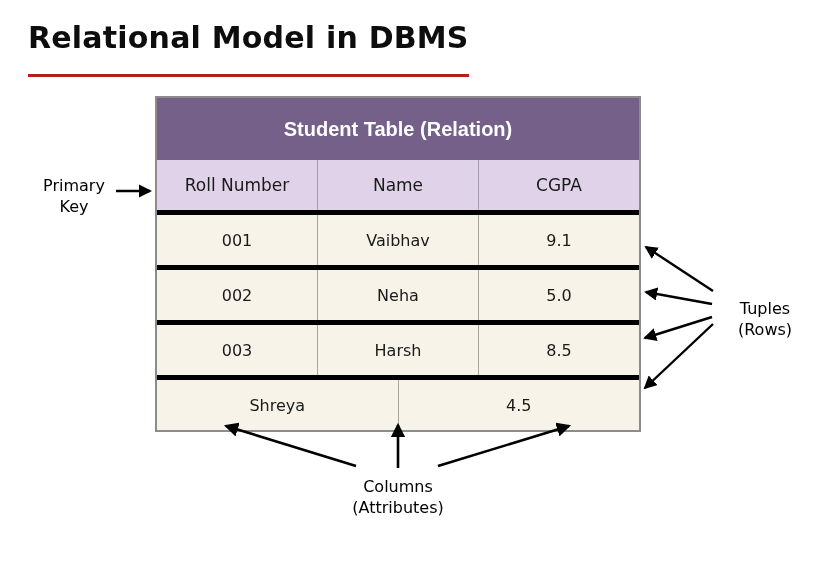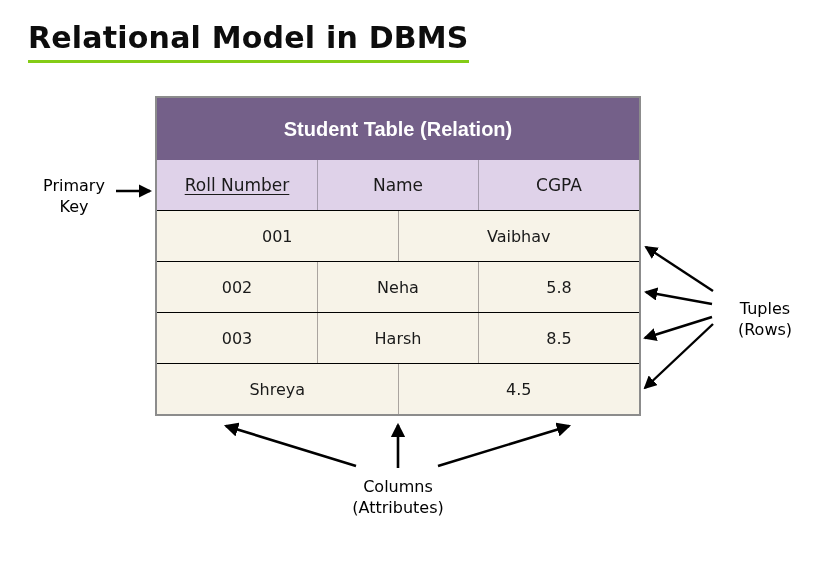--- a/index.html
+++ b/index.html
@@ -11,22 +11,22 @@
     overflow: hidden;
   }
 
   
   .page-title {
     position: absolute;
     left: 28px; top: 20px;
     font-size: 30px;
     font-weight: bold;
     color: #0d0d0d;
-    border-bottom: 3px solid #84cc16;
-    padding-bottom: 5px;
+    border-bottom: 3px solid #b91c1c;
+    padding-bottom: 19px;
     letter-spacing: 0.2px;
     font-family: "DejaVu Sans", sans-serif;
   }
 
   
   .table-wrap {
     position: absolute;
     left: 155px; top: 96px;
     width: 486px;
     border: 2px solid #8c8c8c;
@@ -36,32 +36,32 @@
     height: 62px;
     background: #746089;
     display: flex; align-items: center; justify-content: center;
     color: #ffffff;
     font-weight: bold;
     font-size: 20px;
     font-family: "Liberation Sans", sans-serif;
   }
   .trow { display: flex; height: 50px; }
   .trow.colhead { background: #DFD2E9; }
-  .trow.data { background: #F7F3E8; border-top: 1px solid #000000; }
+  .trow.data { background: #F7F3E8; border-top: 5px solid #000000; }
   .cell {
     flex: 1;
     display: flex; align-items: center; justify-content: center;
     font-size: 16px;
     color: #1a1a1a;
     box-sizing: border-box;
   }
   .trow.colhead .cell { font-size: 17px; }
   .cell:not(:first-child) { border-left: 1px solid #aaa49f; }
   .trow.colhead .cell:not(:first-child) { border-left: 1px solid #a59cad; }
-  .pk-underline { text-decoration: underline; text-underline-offset: 3px; }
+  .pk-underline { text-underline-offset: 3px; }
 
   
   .ann {
     position: absolute;
     font-weight: normal;
     font-size: 16px;
     line-height: 21px;
     color: #000;
     text-align: center;
   }
@@ -88,25 +88,26 @@
     <div class="cell">
       <span class="pk-underline">Roll Number</span>
     </div>
     <div class="cell">Name</div>
     <div class="cell">CGPA</div>
   </div>
 
   <div class="trow data">
     <div class="cell">001</div>
     <div class="cell">Vaibhav</div>
+    <div class="cell">9.1</div>
   </div>
   <div class="trow data">
     <div class="cell">002</div>
     <div class="cell">Neha</div>
-    <div class="cell">5.8</div>
+    <div class="cell">5.0</div>
   </div>
   <div class="trow data">
     <div class="cell">003</div>
     <div class="cell">Harsh</div>
     <div class="cell">8.5</div>
   </div>
   <div class="trow data">
     <div class="cell">Shreya</div>
     <div class="cell">4.5</div>
   </div>

